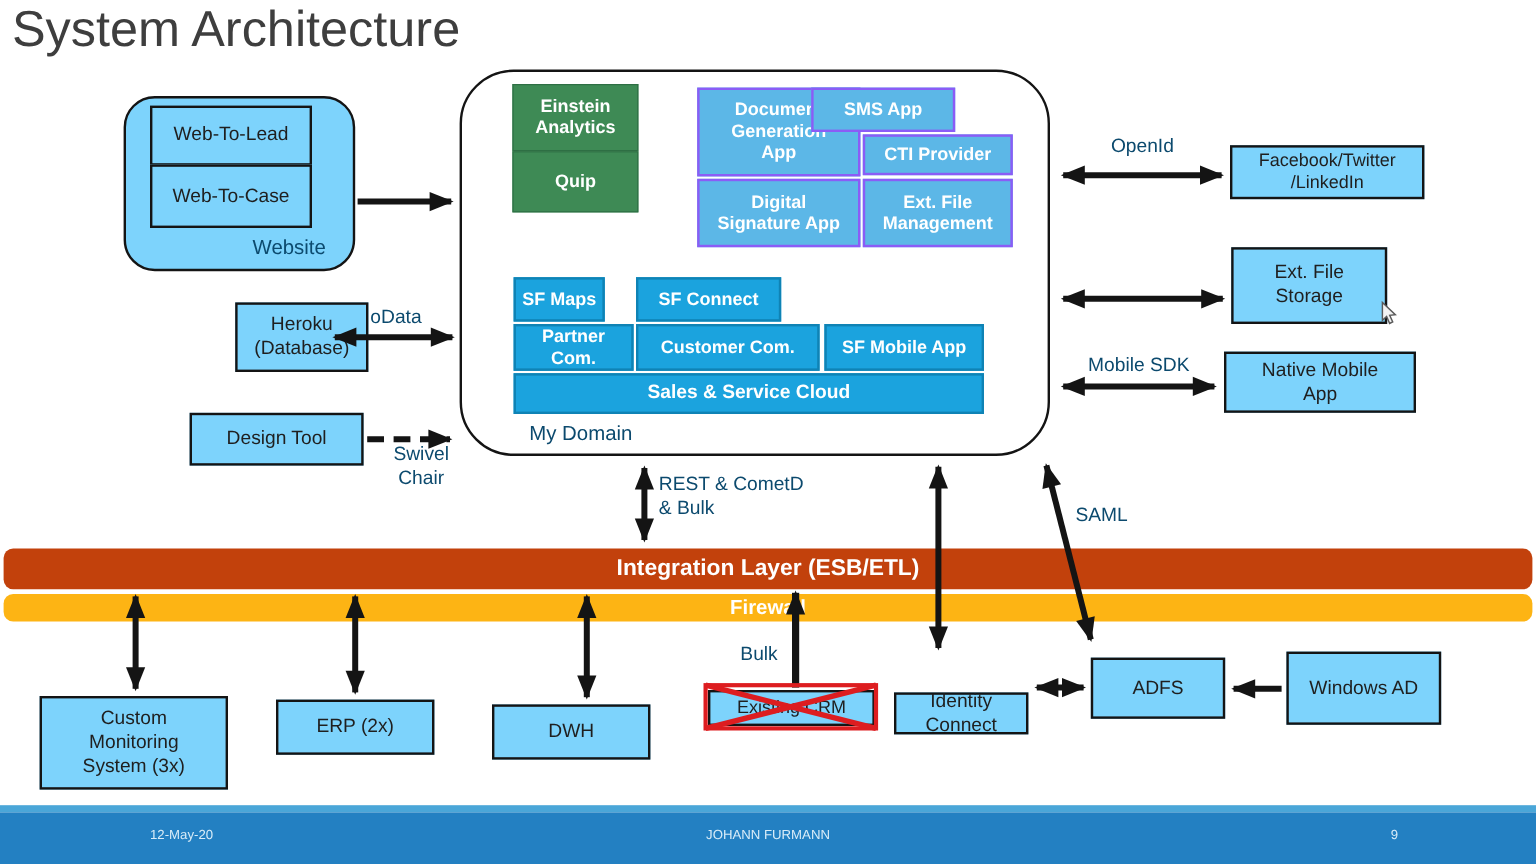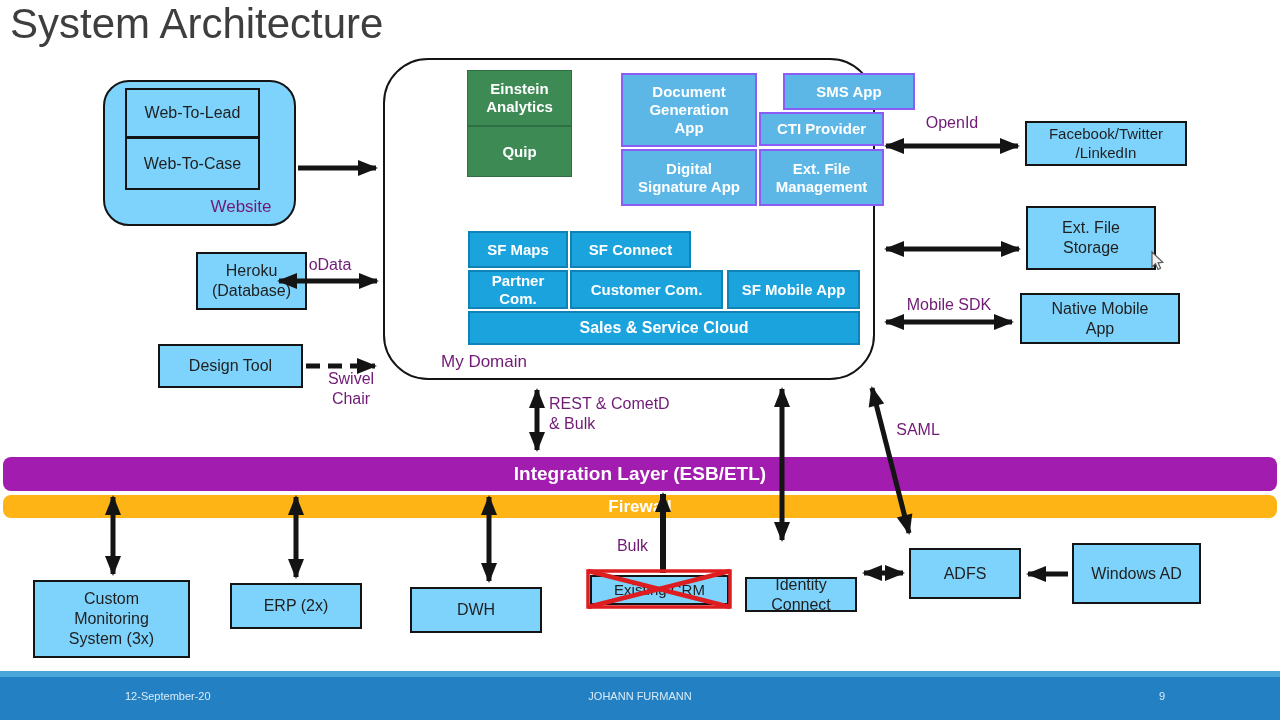--- a/index.html
+++ b/index.html
@@ -7,29 +7,29 @@
          font-family:"Liberation Sans","DejaVu Sans",sans-serif;}
   #slide-title{position:absolute;left:10px;top:0px;font-size:42px;font-weight:300;
                color:#3e3e3e;letter-spacing:0px;}
   .box{position:absolute;background:#7dd3fc;border:2px solid #141414;display:flex;
        align-items:center;justify-content:center;text-align:center;color:#1f1f1f;
        font-size:16px;line-height:1.25;white-space:pre-line;box-sizing:border-box;}
   .rounded{border-radius:26px;}
   #my-domain{border-radius:45px;border-width:2.5px;background:#ffffff;}
   .cbox{position:absolute;display:flex;align-items:center;justify-content:center;
         text-align:center;color:#ffffff;font-weight:600;font-size:15px;line-height:1.18;
-        white-space:pre-line;box-sizing:border-box;margin-left:40px;}
+        white-space:pre-line;box-sizing:border-box;}
   .green{background:#3e8a55;border:1px solid #2e6f44;}
   .lblue{background:#5cb7e7;border:2px solid #8b5cf6;}
   .blue{background:#1ba3de;border:2px solid #0f83b5;}
-  .lbl{position:absolute;color:#701a75;font-size:16px;line-height:1.28;
+  .lbl{position:absolute;color:#0c4a6e;font-size:16px;line-height:1.28;
        white-space:pre-line;text-align:center;}
   .lbl.left{text-align:left;}
   #integration-bar{position:absolute;left:3px;top:457px;width:1274px;height:34px;
-       background:#a21caf;border-radius:8px;color:#ffffff;display:flex;align-items:center;
+       background:#c2410c;border-radius:8px;color:#ffffff;display:flex;align-items:center;
        justify-content:center;font-size:19px;font-weight:600;}
   #firewall-bar{position:absolute;left:3px;top:495px;width:1274px;height:23px;
        background:#fdb414;border-radius:8px;color:#ffffff;display:flex;align-items:center;
        justify-content:center;font-size:17px;font-weight:600;}
   #footer-strip{position:absolute;left:0;top:671px;width:1280px;height:6px;background:#4aa6d8;}
   #footer-bar{position:absolute;left:0;top:677px;width:1280px;height:43px;background:#2380c2;}
   .footer-text{position:absolute;color:#d9ecf8;font-size:11px;top:13px;}
   #connector-layer{position:absolute;left:0;top:0;width:1280px;height:720px;pointer-events:none;}
 </style>
 </head>
@@ -44,27 +44,27 @@
   <div class="box" style="left:125px;top:137px;width:135px;height:53px;">Web-To-Case</div>
   <div class="lbl" style="left:196px;top:196px;width:90px;font-size:17px;">Website</div>
 
   <div class="box" id="my-domain" style="left:383px;top:58px;width:492px;height:322px;"></div>
   <div class="cbox green" style="left:427px;top:70px;width:105px;height:56px;">Einstein
 Analytics</div>
   <div class="cbox green" style="left:427px;top:126px;width:105px;height:51px;">Quip</div>
   <div class="cbox lblue" style="left:581px;top:73px;width:136px;height:74px;">Document
 Generation
 App</div>
-  <div class="cbox lblue" style="left:743px;top:73px;width:132px;height:37px;">SMS App</div>
+  <div class="cbox lblue" style="left:676px;top:73px;width:120px;height:37px;">SMS App</div>
   <div class="cbox lblue" style="left:581px;top:149px;width:136px;height:57px;">Digital
 Signature App</div>
   <div class="cbox lblue" style="left:719px;top:112px;width:125px;height:34px;">CTI Provider</div>
   <div class="cbox lblue" style="left:719px;top:149px;width:125px;height:57px;">Ext. File
 Management</div>
-  <div class="cbox blue" style="left:428px;top:231px;width:100px;height:37px;">SF Maps</div>
+  <div class="cbox blue" style="left:428px;top:231px;width:76px;height:37px;">SF Maps</div>
   <div class="cbox blue" style="left:530px;top:231px;width:121px;height:37px;">SF Connect</div>
   <div class="cbox blue" style="left:428px;top:270px;width:100px;height:39px;">Partner
 Com.</div>
   <div class="cbox blue" style="left:530px;top:270px;width:153px;height:39px;">Customer Com.</div>
   <div class="cbox blue" style="left:687px;top:270px;width:133px;height:39px;">SF Mobile App</div>
   <div class="cbox blue" style="left:428px;top:311px;width:392px;height:34px;font-size:16px;">Sales &amp; Service Cloud</div>
   <div class="lbl" style="left:441px;top:351px;width:100px;font-size:17px;text-align:left;">My Domain</div>
 
   <div class="box" style="left:161px;top:252px;width:111px;height:58px;margin-left:35px;">Heroku
 (Database)</div>
@@ -100,21 +100,21 @@
   <div class="box" style="left:230px;top:583px;width:132px;height:46px;">ERP (2x)</div>
   <div class="box" style="left:410px;top:587px;width:132px;height:46px;">DWH</div>
   <div class="box" style="left:590px;top:575px;width:139px;height:30px;font-size:15px;">Existing CRM</div>
   <div class="box" style="left:745px;top:577px;width:112px;height:35px;">Identity
 Connect</div>
   <div class="box" style="left:909px;top:548px;width:112px;height:51px;">ADFS</div>
   <div class="box" style="left:1072px;top:543px;width:129px;height:61px;">Windows AD</div>
 
   <div id="footer-strip"></div>
   <div id="footer-bar">
-    <span class="footer-text" style="left:125px;">12-September-20</span>
+    <span class="footer-text" style="left:125px;">12-May-20</span>
     <span class="footer-text" style="left:0;width:100%;text-align:center;">JOHANN FURMANN</span>
     <span class="footer-text" style="left:1159px;">9</span>
   </div>
 
   <svg id="connector-layer" viewBox="0 0 1280 720" xmlns="http://www.w3.org/2000/svg">
     <defs>
       <marker id="ah" viewBox="0 0 22 18" markerWidth="22" markerHeight="18" refX="19" refY="9" orient="auto-start-reverse" markerUnits="userSpaceOnUse">
         <path d="M1,1 L21,9 L1,17 Z" fill="#141414"></path>
       </marker>
     </defs>

